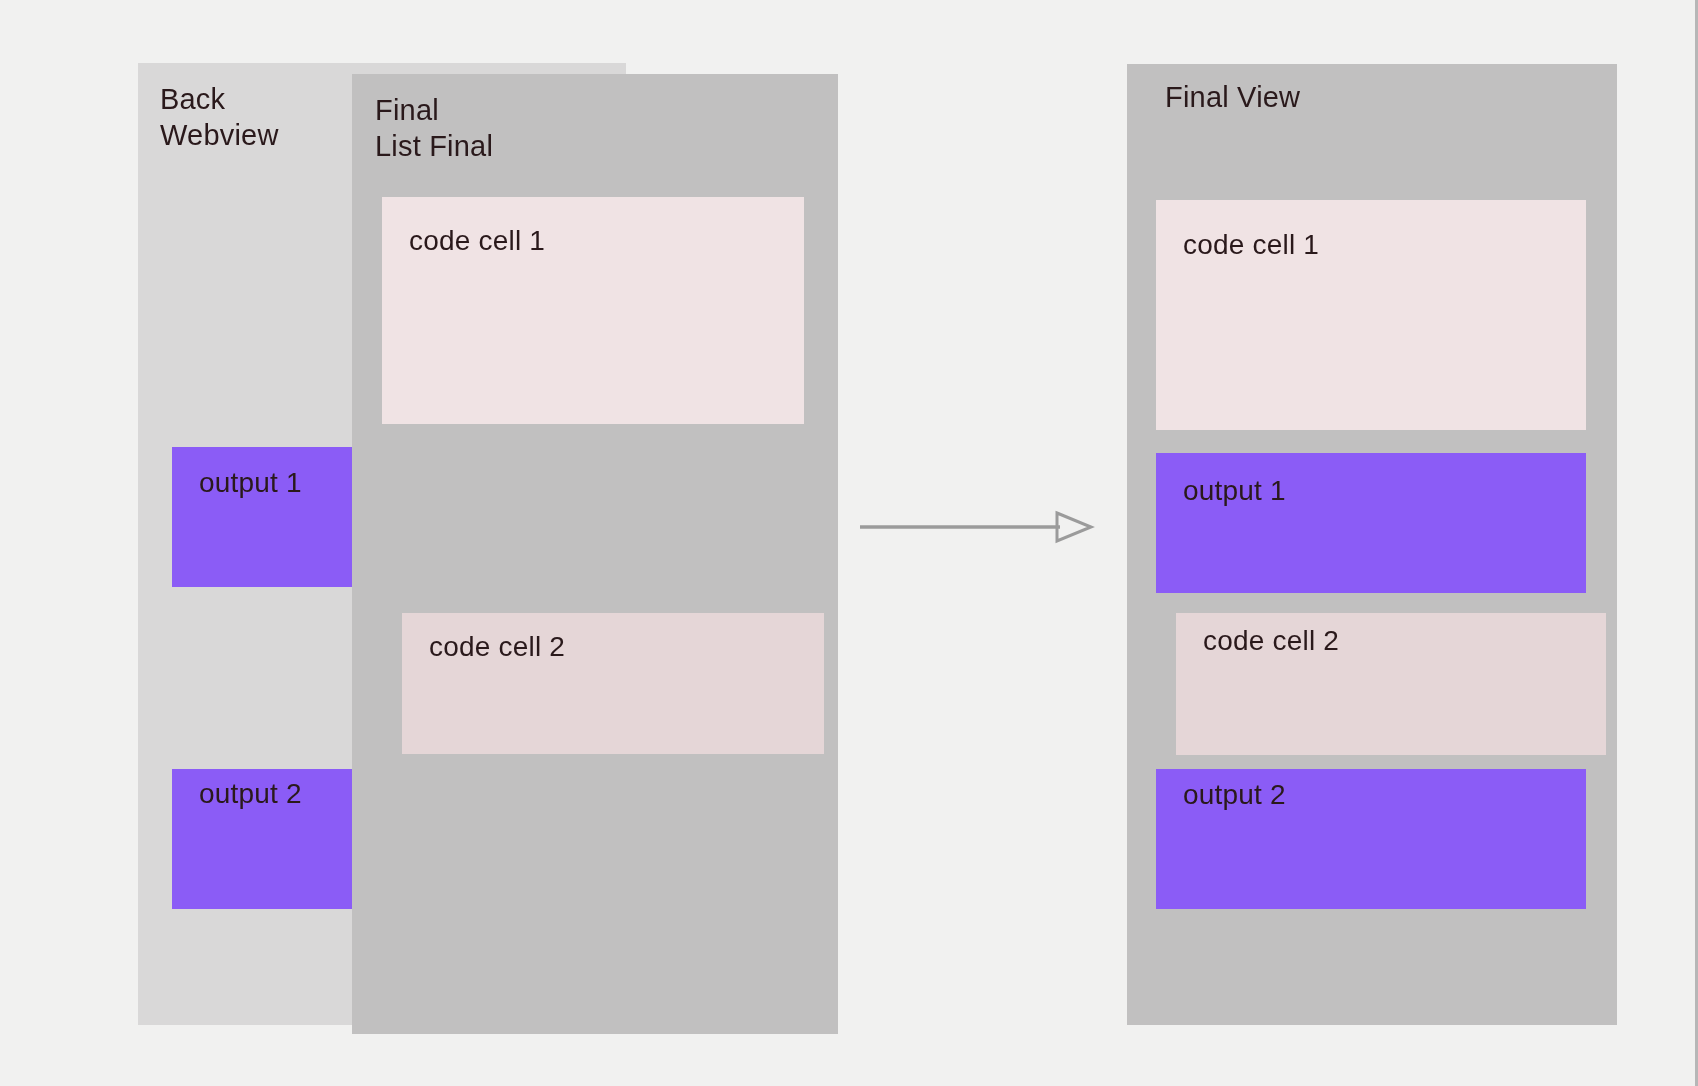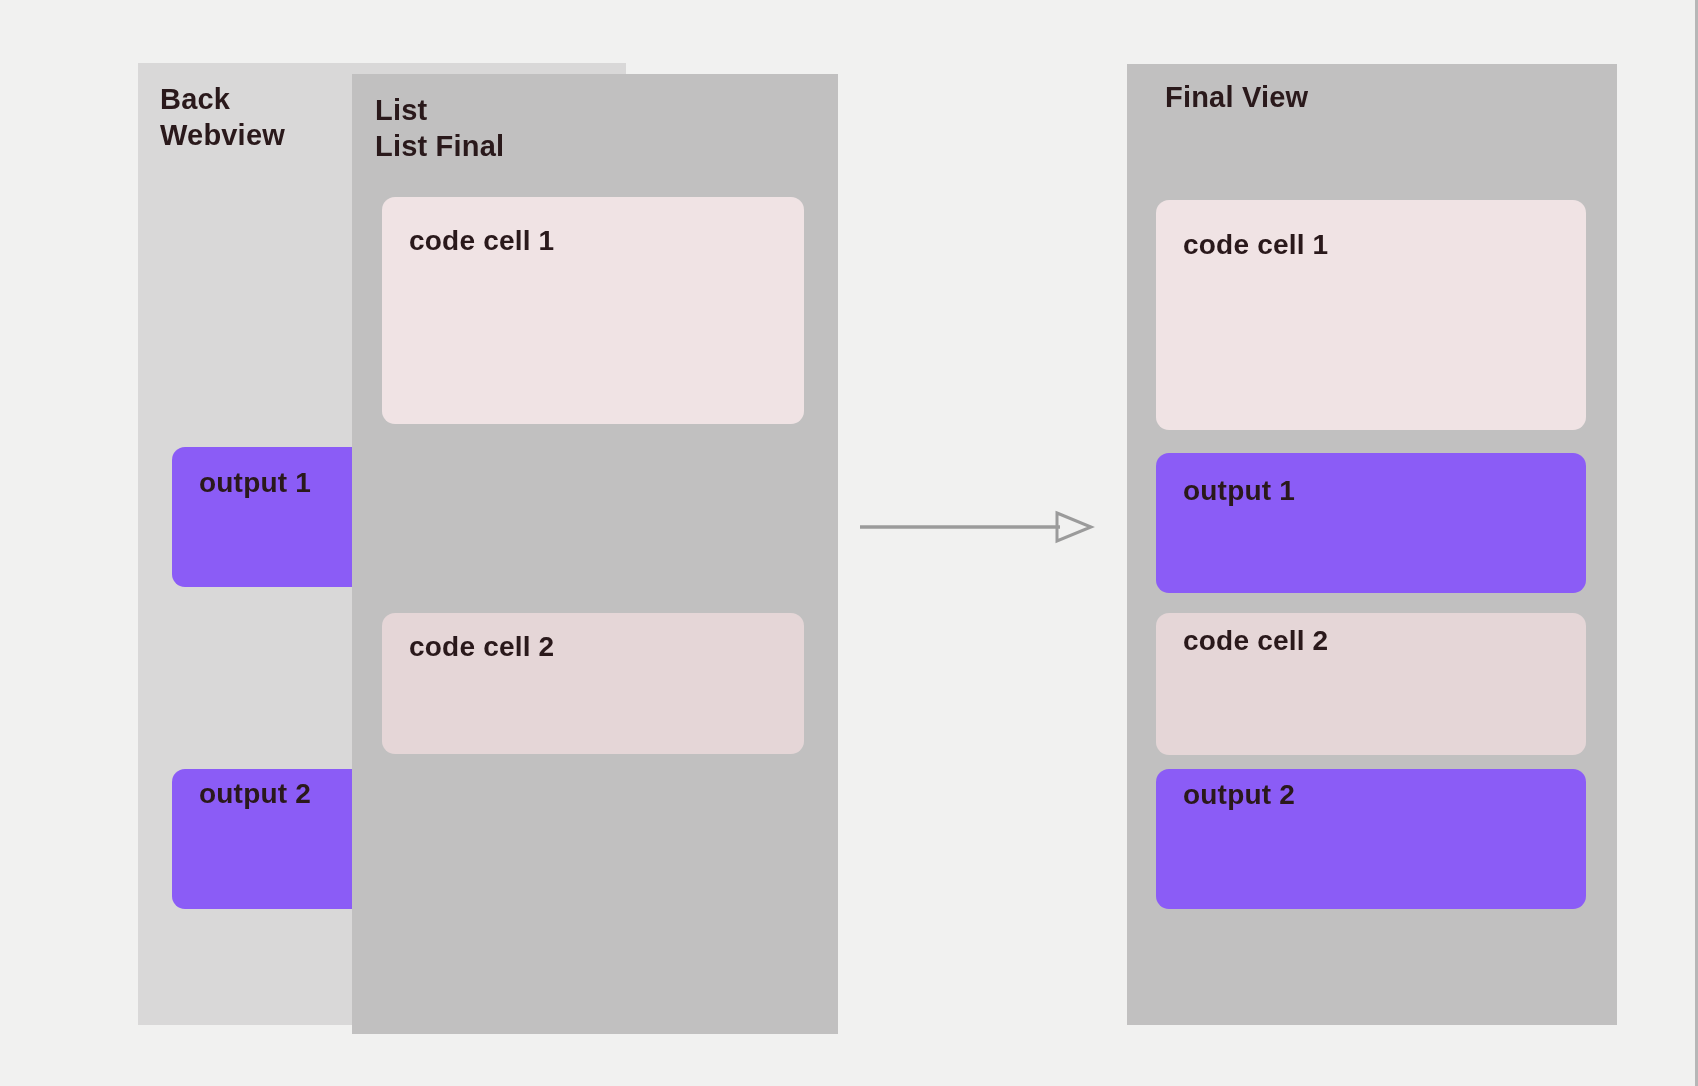--- a/index.html
+++ b/index.html
@@ -4,21 +4,20 @@
 <style>
   html, body { margin: 0; padding: 0; background: #f1f1f0; }
   .canvas {
     position: relative;
     width: 1698px;
     height: 1086px;
     background: #f1f1f0;
     overflow: hidden;
     font-family: "Liberation Sans", sans-serif;
     color: #2a191b;
-    font-weight: bold;
   }
   .panel { position: absolute; }
   .panel-back  { left: 138px; top: 63px;  width: 488px; height: 962px; background: #d9d8d8; z-index: 1; }
   .panel-front { left: 352px; top: 74px;  width: 486px; height: 960px; background: #c1c0c0; z-index: 3; }
   .panel-final { left: 1127px; top: 64px; width: 490px; height: 961px; background: #c1c0c0; z-index: 1; }
 
   .panel-title {
     position: absolute;
     font-size: 29px;
     line-height: 36px;
@@ -28,24 +27,23 @@
   .panel-back  .panel-title { left: 22px; top: 18px; }
   .panel-front .panel-title { left: 23px; top: 18px; }
   .panel-final .panel-title { left: 38px; top: 15px; }
 
   .box {
     position: absolute;
     font-size: 28px;
     letter-spacing: 0.2px;
     padding-left: 27px;
     box-sizing: border-box;
-    border-radius: 13px;
   }
   .box-code1  { background: #f0e3e4; }
-  .box-code2  { background: #e5d6d7; }
+  .box-code2  { background: #e5d6d7; margin-left: 20px; }
   .box-output { background: #8b5cf6; }
 
   
   .back-out1 { left: 172px; top: 447px; width: 215px; height: 140px; padding-top: 20px; z-index: 2; }
   .back-out2 { left: 172px; top: 769px; width: 215px; height: 140px; padding-top: 9px;  z-index: 2; }
 
   
   .front-cc1 { left: 382px; top: 197px; width: 422px; height: 227px; padding-top: 28px; z-index: 4; }
   .front-cc2 { left: 382px; top: 613px; width: 422px; height: 141px; padding-top: 18px; z-index: 4; }
 
@@ -72,21 +70,21 @@
   </div>
 
   <div class="box box-output back-out1">
     <span>output 1</span>
   </div>
   <div class="box box-output back-out2">
     <span>output 2</span>
   </div>
 
   <div class="panel panel-front">
-    <div class="panel-title"><span>List</span><br><span>List Final</span></div>
+    <div class="panel-title"><span>Final</span><br><span>List Final</span></div>
   </div>
 
   <div class="box box-code1 front-cc1">
     <span>code cell 1</span>
   </div>
   <div class="box box-code2 front-cc2">
     <span>code cell 2</span>
   </div>
 
   <div class="arrow-wrap">

